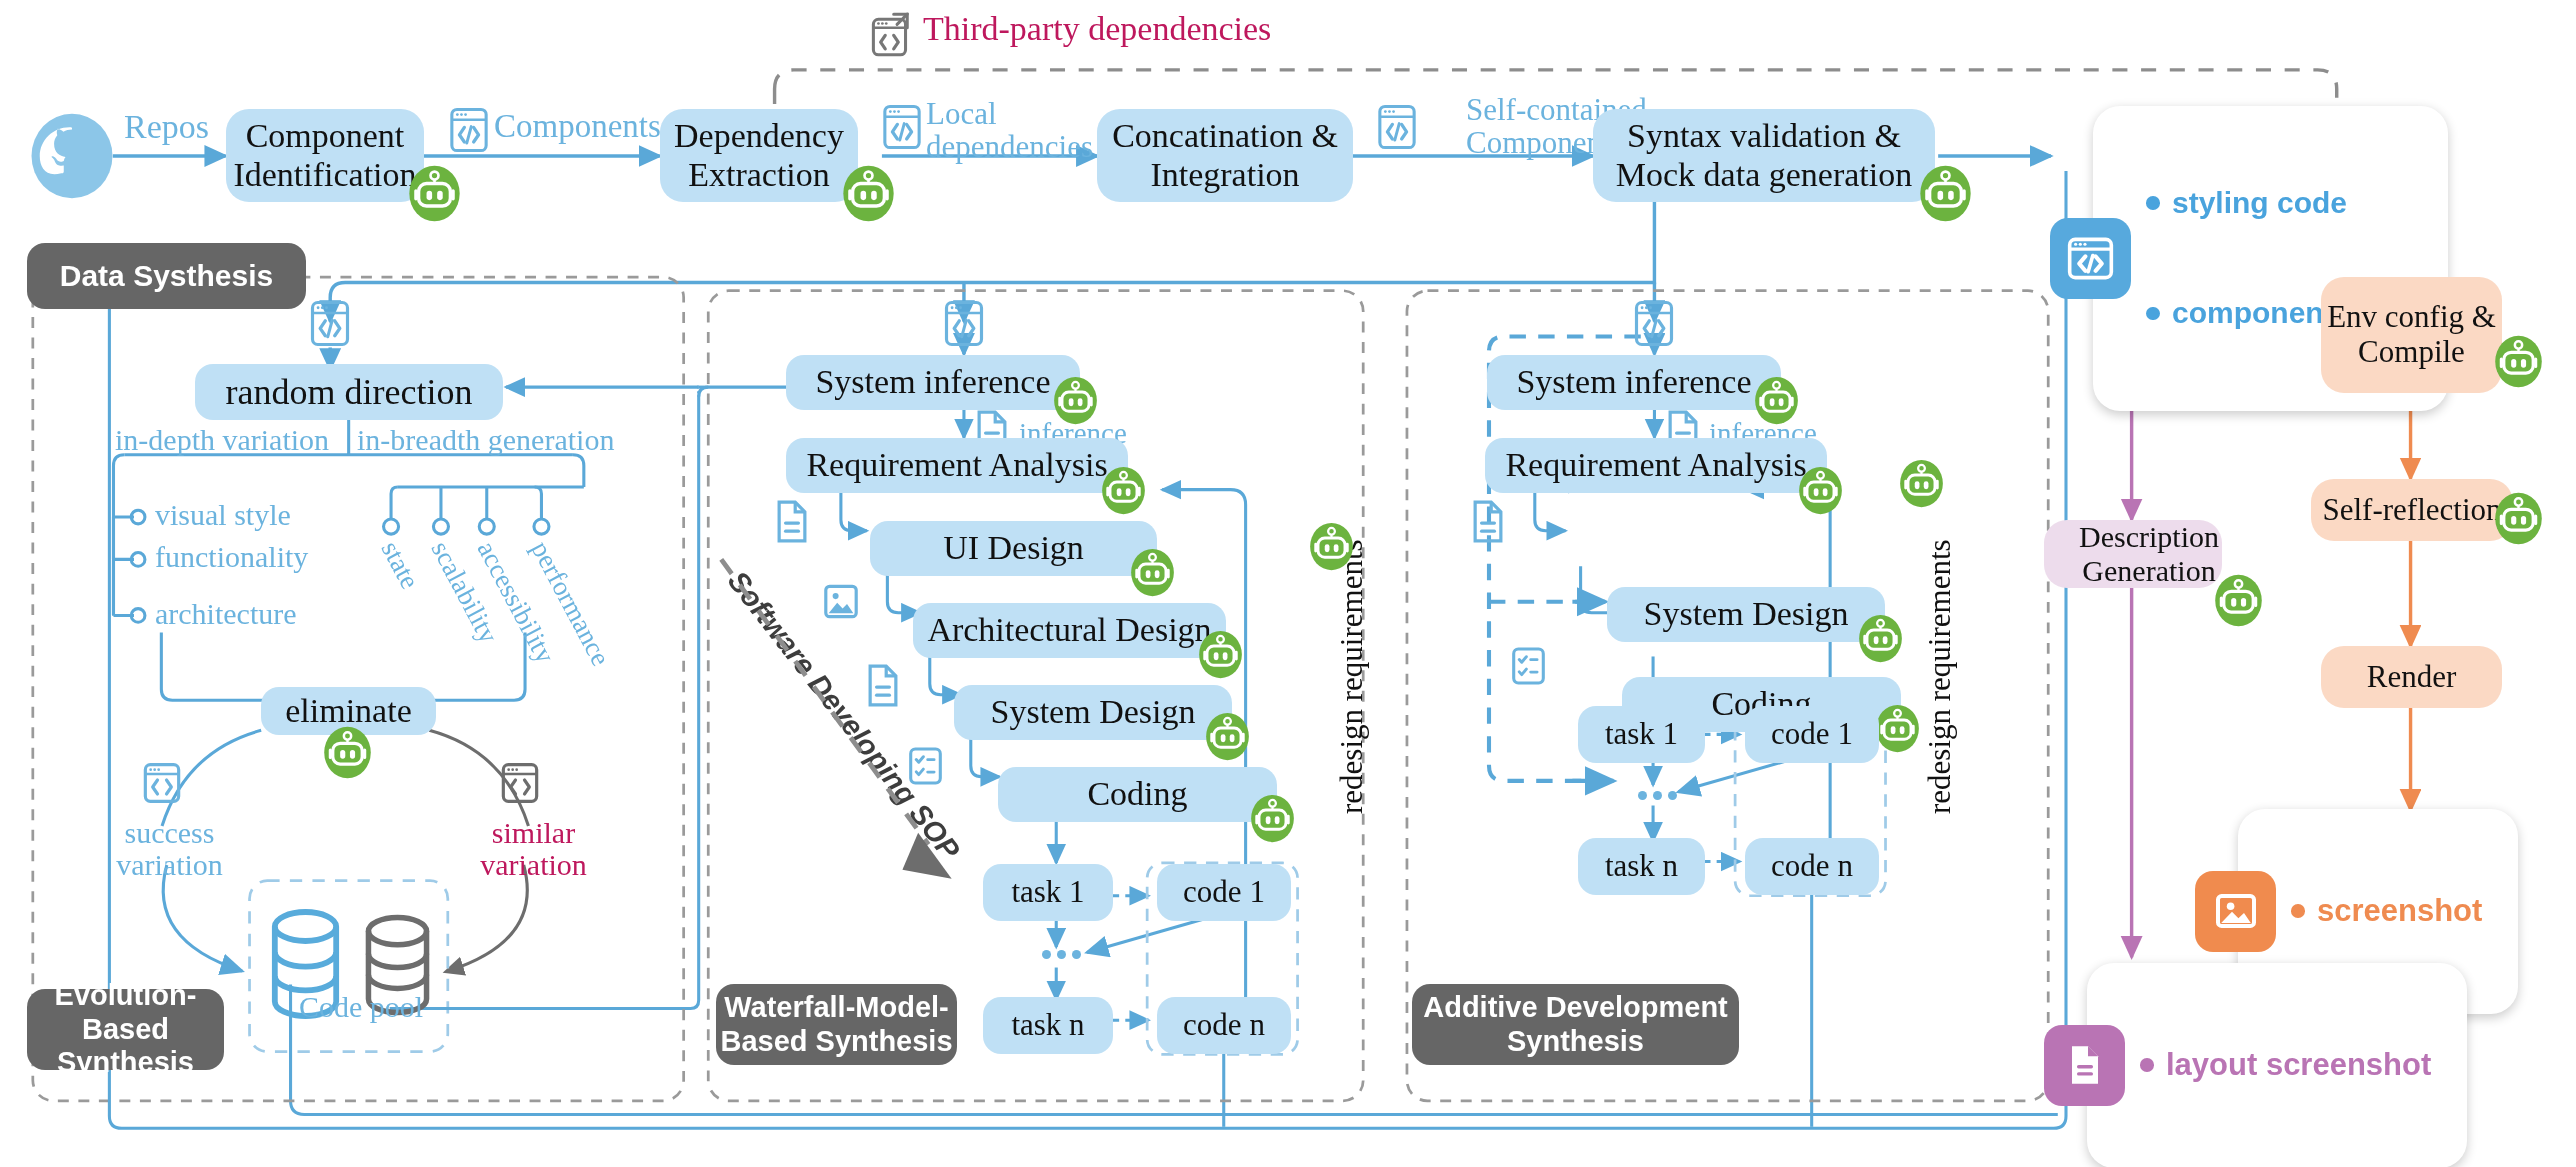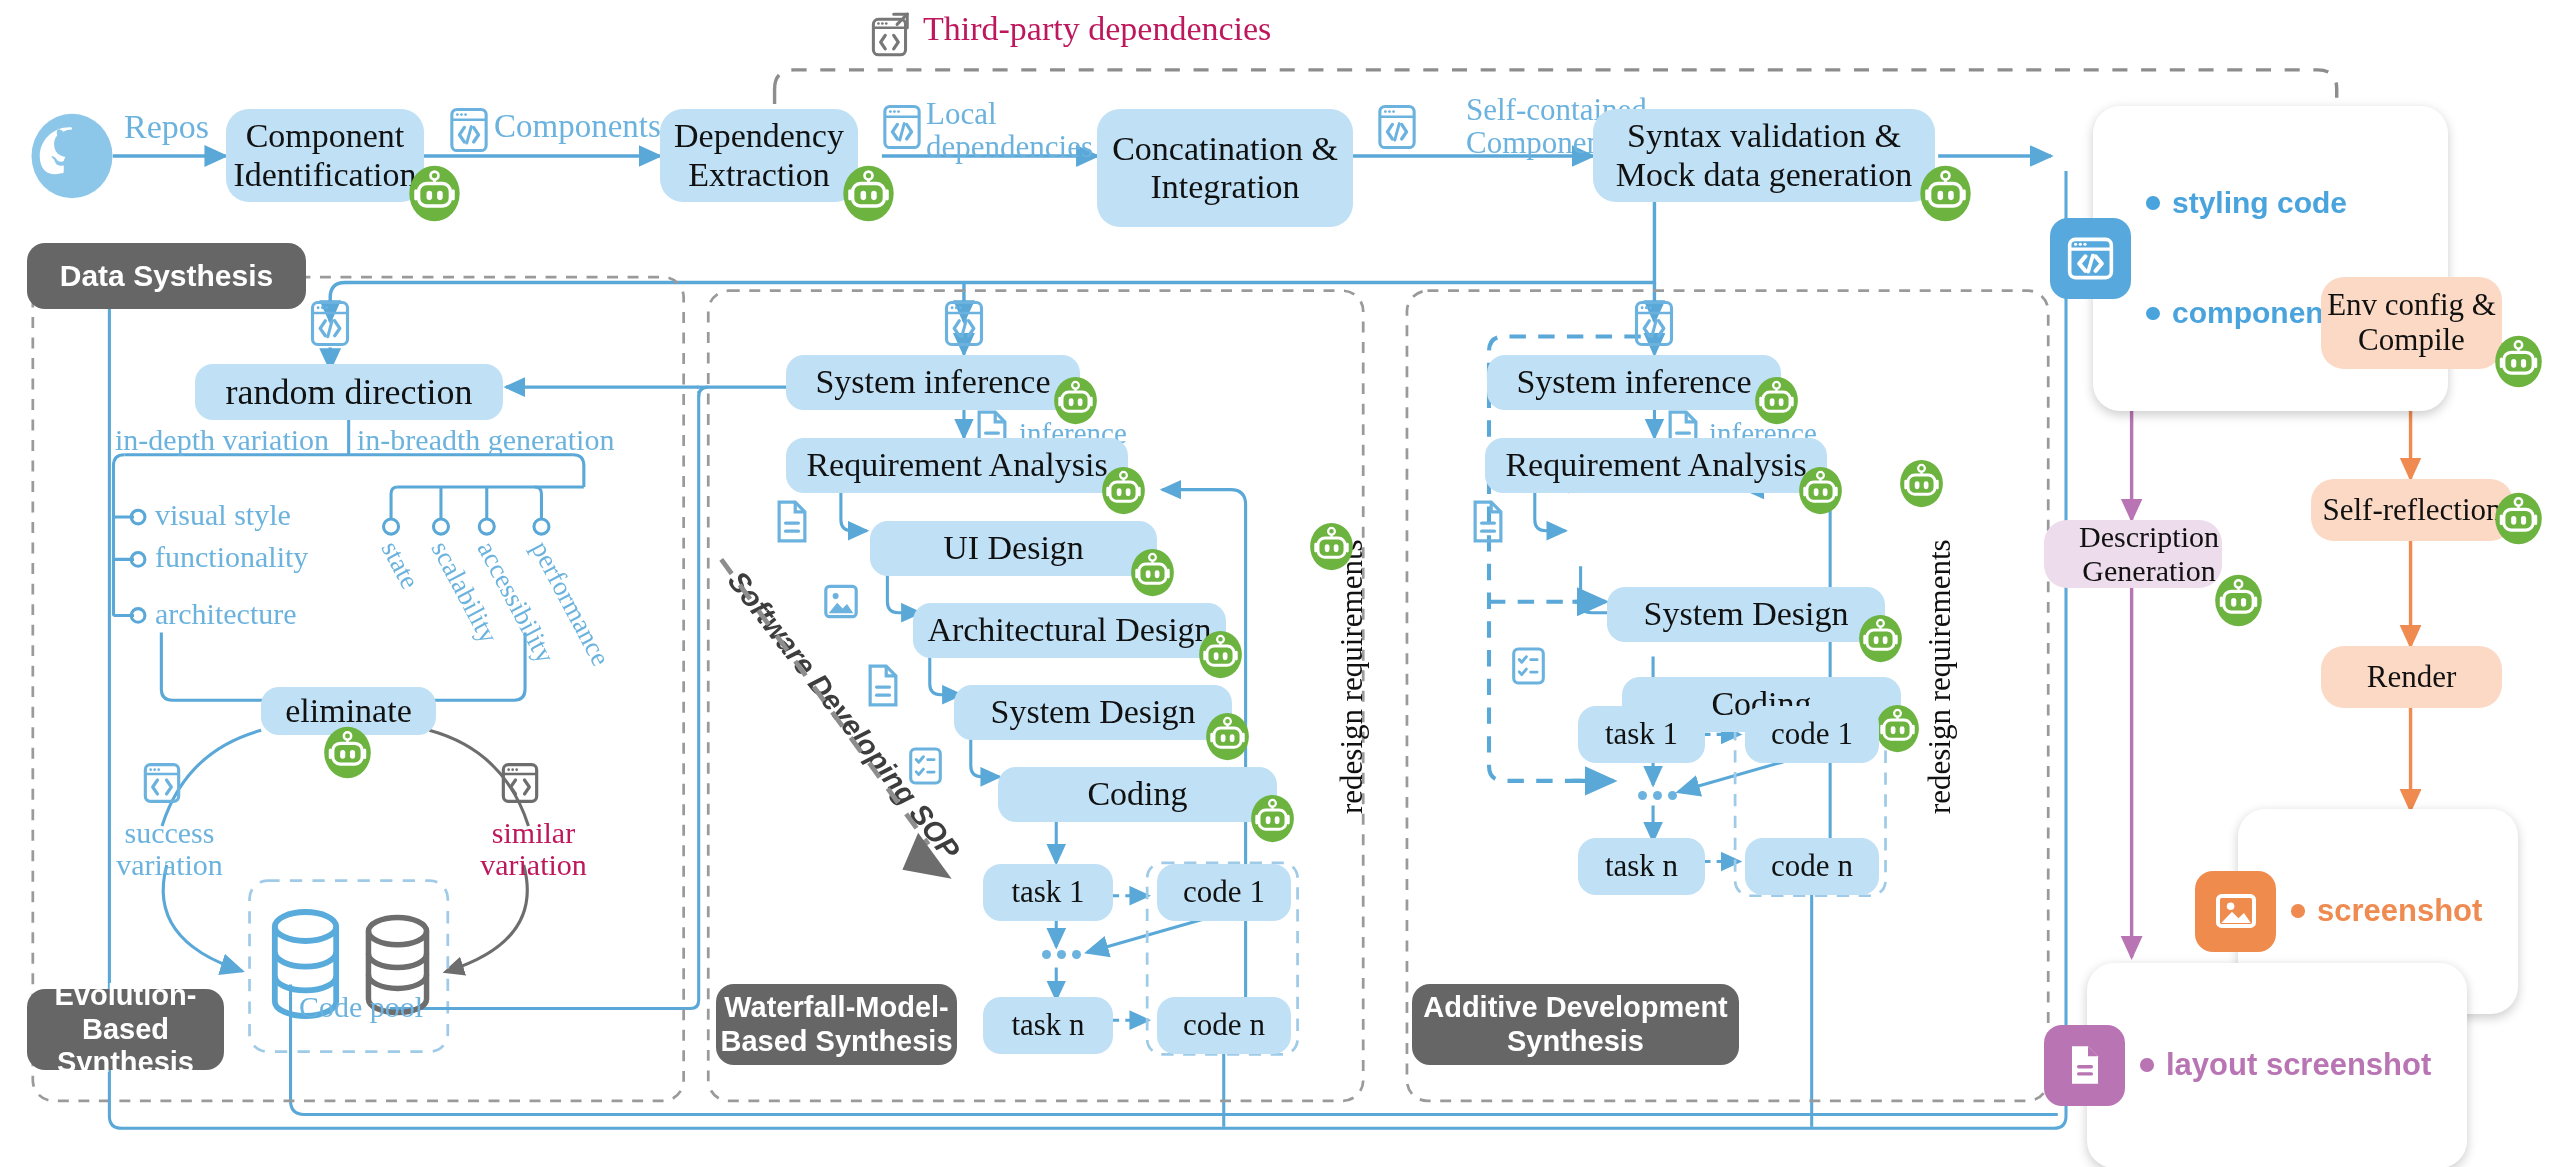--- a/index.html
+++ b/index.html
@@ -261,21 +261,21 @@
         <circle cx="7.6" cy="5" r=".8" fill="#6bb3de"></circle>
         <circle cx="10" cy="5" r=".8" fill="#6bb3de"></circle>
     <path d="M9.3 12.5 L6.4 16.8 L9.3 21" fill="none" stroke="#6bb3de" stroke-width="1.9" stroke-linecap="round" stroke-linejoin="round"></path>
     <path d="M14.7 12.5 L17.6 16.8 L14.7 21" fill="none" stroke="#6bb3de" stroke-width="1.9" stroke-linecap="round" stroke-linejoin="round"></path>
     <line x1="13.3" y1="12" x2="10.7" y2="21.6" stroke="#6bb3de" stroke-width="1.7" stroke-linecap="round"></line>
   </svg>
 </div>
 <div class="lbl" style="left:926px;top:97px;font-size:31px;">Local
 dependencies</div>
 
-<div class="node" style="left:1097px;top:109px;width:256px;height:118px;font-size:34px;">
+<div class="node" style="left:1097px;top:109px;width:256px;height:93px;font-size:34px;">
   <span style="white-space:pre-line;">Concatination &amp;
 Integration</span>
 </div>
 
 <div class="ico" style="left:1376px;top:103px;">
   <svg width="42" height="48" viewBox="0 0 24 28">
     <rect x="2" y="2" width="20" height="24" rx="3" fill="none" stroke="#6bb3de" stroke-width="1.8"></rect>
     <line x1="2" y1="8" x2="22" y2="8" stroke="#6bb3de" stroke-width="1.5"></line>
     <circle cx="5.2" cy="5" r=".8" fill="#6bb3de"></circle>
         <circle cx="7.6" cy="5" r=".8" fill="#6bb3de"></circle>
@@ -333,21 +333,21 @@
     </svg>
   </div>
   <div class="body" style="font-size:30px;color:#49a3dd;">
     <div><span class="bullet" style="background:#49a3dd;"></span>
       <span>styling code</span></div>
     <div style="margin-top:8.2px;"><span class="bullet" style="background:#49a3dd;"></span>
       <span>component code</span></div>
   </div>
 </div>
 
-<div class="node peach" style="left:2321px;top:277px;width:181px;height:92px;font-size:31px;justify-content:center;">
+<div class="node peach" style="left:2321px;top:277px;width:181px;height:116px;font-size:31px;justify-content:center;">
   <span style="white-space:pre-line;">Env config &amp;
 Compile</span>
 </div>
 <div class="ico" style="left:2494px;top:334px;">
   <svg width="49" height="55" viewBox="0 0 40 44">
         <ellipse cx="20" cy="22" rx="19" ry="21" fill="#6cb33f"></ellipse>
   <circle cx="20" cy="8.5" r="3" fill="none" stroke="#fff" stroke-width="2"></circle>
   <line x1="20" y1="11" x2="20" y2="14.5" stroke="#fff" stroke-width="2"></line>
   <rect x="8" y="14.5" width="24" height="17" rx="6" fill="none" stroke="#fff" stroke-width="2.6"></rect>
   <rect x="14" y="20" width="4.2" height="7" rx="2.1" fill="#fff"></rect>

